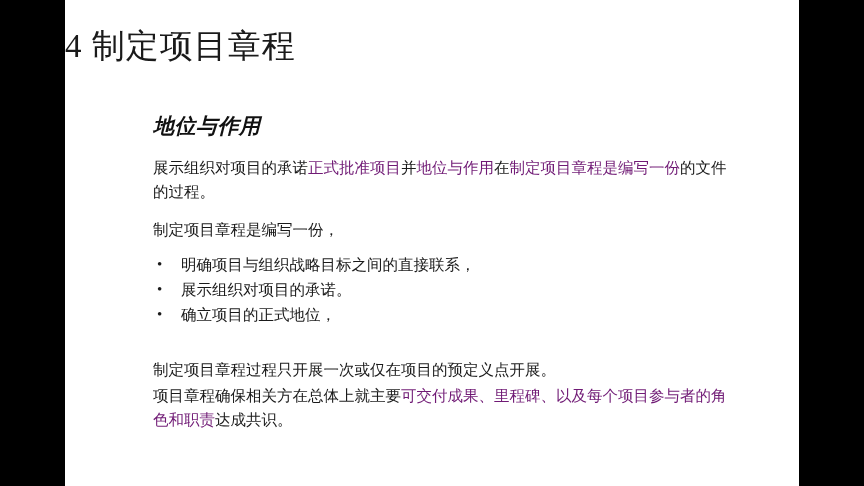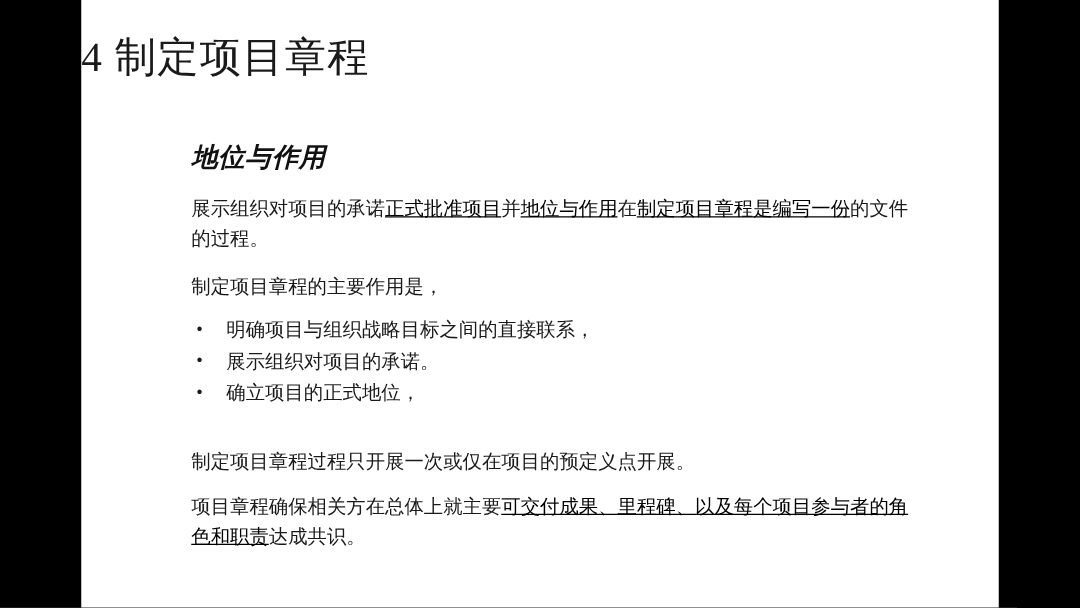--- a/index.html
+++ b/index.html
@@ -57,22 +57,21 @@
   .para {
     font-size: 15.5px;
     line-height: 1.55;
     color: #1a1a1a;
     margin: 0 0 14px 0;
   }
   .para.tight {
     margin-bottom: 10px;
   }
   .red {
-    color: #000000;
-    text-decoration: underline;
+    color: #701a75;
   }
   ul.bullets {
     list-style: none;
     margin: 0 0 31px 0;
     padding: 0;
   }
   ul.bullets li {
     font-size: 15.5px;
     line-height: 1.62;
     color: #1a1a1a;
@@ -84,38 +83,38 @@
     position: absolute;
     left: 4px;
     top: 0;
     color: #1a1a1a;
     font-size: 15px;
   }
   .last-group .para {
     margin-bottom: 0;
   }
   .last-group .para + .para {
-    margin-top: 12px;
+    margin-top: 2px;
   }
 </style>
 </head>
 <body>
 
 <div class="stage">
   <div class="slide">
 
     <div class="slide-title">4 制定项目章程</div>
 
     <div class="body-block">
 
       <div class="section-heading">地位与作用</div>
 
       <p class="para"><span>展示组织对项目的承诺</span><span class="red">正式批准项目</span><span>并</span><span class="red">地位与作用</span><span>在</span><span class="red">制定项目章程是编写一份</span><span>的文件的过程。</span></p>
 
-      <p class="para tight">制定项目章程的主要作用是，</p>
+      <p class="para tight">制定项目章程是编写一份，</p>
 
       <ul class="bullets">
         <li>明确项目与组织战略目标之间的直接联系，</li>
         <li>展示组织对项目的承诺。</li>
         <li>确立项目的正式地位，</li>
       </ul>
 
       <div class="last-group">
         <p class="para">制定项目章程过程只开展一次或仅在项目的预定义点开展。</p>
         <p class="para"><span>项目章程确保相关方在总体上就主要</span><span class="red">可交付成果、里程碑、以及每个项目参与者的角色和职责</span><span>达成共识。</span></p>

